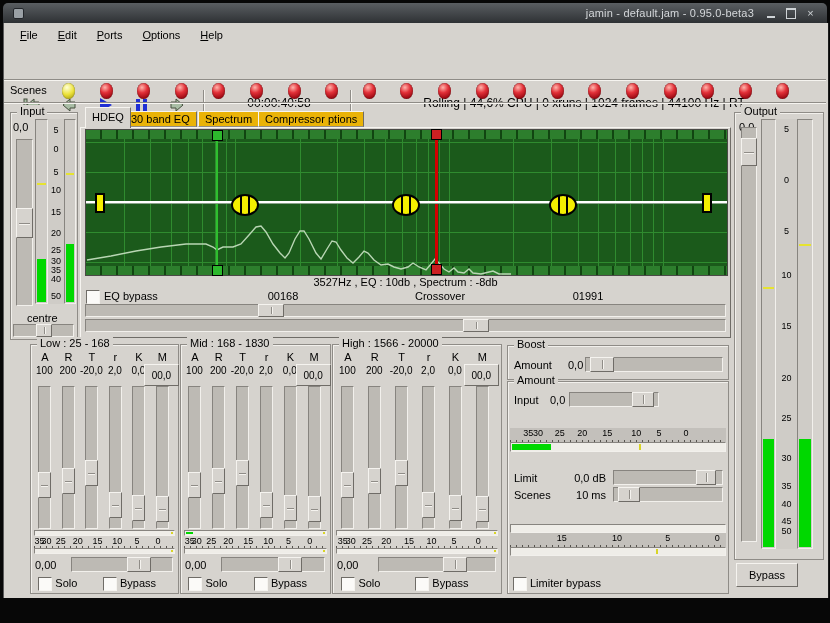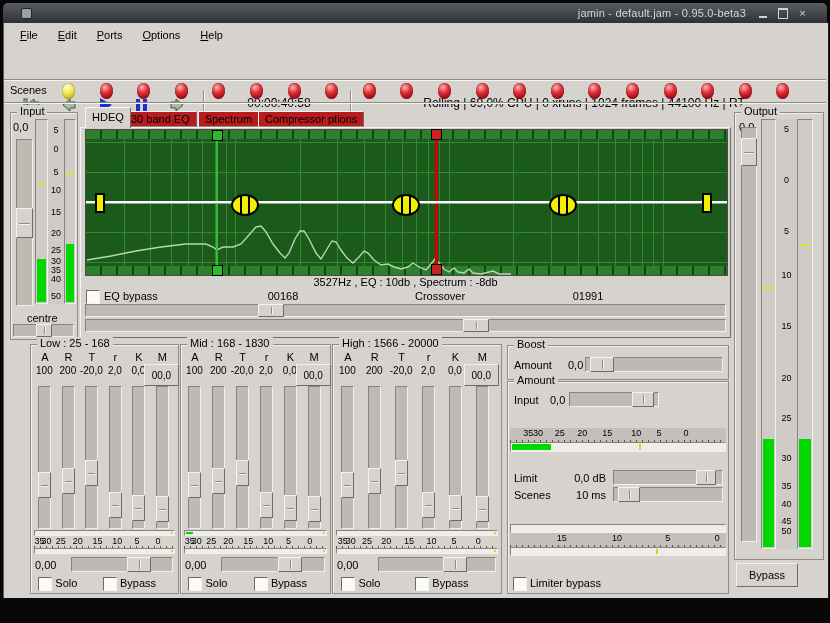--- a/index.html
+++ b/index.html
@@ -2,21 +2,21 @@
 <html><head>
 <meta charset="utf-8">
 <style>
   html,body{margin:0;padding:0;}
   body{width:830px;height:623px;position:relative;background:#070707;overflow:hidden;
        font-family:"Liberation Sans","DejaVu Sans",sans-serif;color:#000;font-size:11px;}
   .abs{position:absolute;}
   
   .titlebar{left:3px;top:3px;width:824px;height:20px;border-radius:5px 5px 0 0;
     background:linear-gradient(#5a5e62,#2e3134);display:flex;align-items:center;
-    color:#d4d7da;font-size:11px;padding:0 18px;box-sizing:border-box;}
+    color:#d4d7da;font-size:11px;padding:0 10px;box-sizing:border-box;}
   .win-icon{width:9px;height:9px;background:#9aa0a5;border:1px solid #23262a;border-radius:2px;}
   .title-text{margin-left:auto;margin-right:10px;letter-spacing:.2px;}
   .tb-btns{display:flex;gap:7px;align-items:center;}
   .tb-btn{width:13px;height:13px;display:flex;align-items:center;justify-content:center;color:#cfd3d6;font-size:11px;}
   .glyph-min{width:8px;height:8px;border-bottom:2px solid #cfd3d6;}
   .glyph-max{width:8px;height:8px;border:1px solid #cfd3d6;border-top-width:2px;}
   .winbody{left:3px;top:23px;width:824px;height:575px;background:#d6d3ce;border-left:1px solid #5a5a5a;border-right:1px solid #1c1c1c;}
   
   .menubar{left:4px;top:24px;width:822px;height:22px;display:flex;align-items:center;padding-left:6px;}
   .menu-item{padding:3px 10px;}
@@ -30,21 +30,21 @@
   
   .scenes-row{left:4px;top:80px;width:822px;height:22px;}
   .scenes-label{position:absolute;left:6px;top:4px;}
   .leds{position:absolute;left:58px;top:2px;height:18px;width:760px;}
   .led{position:absolute;top:1px;width:13px;height:16px;border-radius:50%;
     background:radial-gradient(circle at 38% 28%,#ffb4ac 0%,#e23038 38%,#a60f18 72%,#6d080e 100%);
     box-shadow:inset 0 0 1px #3c0306;}
   .led.on{background:radial-gradient(circle at 38% 28%,#ffffd8 0%,#ece23a 50%,#b5ab18 85%,#8a830f 100%);
     box-shadow:inset 0 0 1px #55500a;}
   
-  .tab{position:absolute;top:111px;height:16px;background:#b91c1c;border:1px solid;
+  .tab{position:absolute;top:111px;height:16px;background:#eab308;border:1px solid;
     border-color:#f6f4f0 #6f6c67 #8f8c87 #f6f4f0;padding:1px 6px 0;box-sizing:border-box;font-size:11px;}
   .tab.active{top:107px;height:21px;background:#d6d3ce;border-bottom:none;z-index:5;padding-top:3px;}
   .nbpanel{left:80px;top:127px;width:651px;height:211px;background:#d6d3ce;border:1px solid;
     border-color:#f6f4f0 #6f6c67 #6f6c67 #f6f4f0;box-sizing:border-box;}
   
   .eq{left:85px;top:129px;width:641px;height:145px;background:#1b5a1b;border:1px solid #4a4a46;box-sizing:content-box;}
   .eq-strip{position:absolute;left:0;width:641px;height:9px;
     background:repeating-linear-gradient(90deg,#2d7e2d 0 14px,#114511 14px 16px);}
   .eq-grid{position:absolute;left:0;top:9px;width:641px;height:127px;overflow:hidden;}
   .gv{position:absolute;top:0;width:1px;height:127px;background:#2f8b2f;}
@@ -140,21 +140,21 @@
     </svg>
   </div>
   <div class="tbtn" style="left:157px">
     <svg width="20" height="20" viewBox="0 0 20 20">
       <polygon points="4,7 9,7 9,4 16,10 9,16 9,13 4,13" fill="#a9bda5" stroke="#46503f" stroke-width="1"></polygon>
     </svg>
   </div>
   <div class="vsep" style="left:199px"></div>
   <div class="time">00:00:40:58</div>
   <div class="vsep" style="left:346px"></div>
-  <div class="jack-status">Rolling  |  69,0% CPU  |  0 xruns  |  1024 frames  |  44100 Hz  |  RT</div>
+  <div class="jack-status">Rolling  |  44,6% CPU  |  0 xruns  |  1024 frames  |  44100 Hz  |  RT</div>
 </div>
 <div class="hsep" style="top:79px"></div>
 
 <div class="abs scenes-row">
   <span class="scenes-label">Scenes</span>
   <div class="leds">
       <div class="led on" style="left: 0px;"></div>
       <div class="led" style="left: 38px;"></div>
       <div class="led" style="left: 75px;"></div>
       <div class="led" style="left: 113px;"></div>

